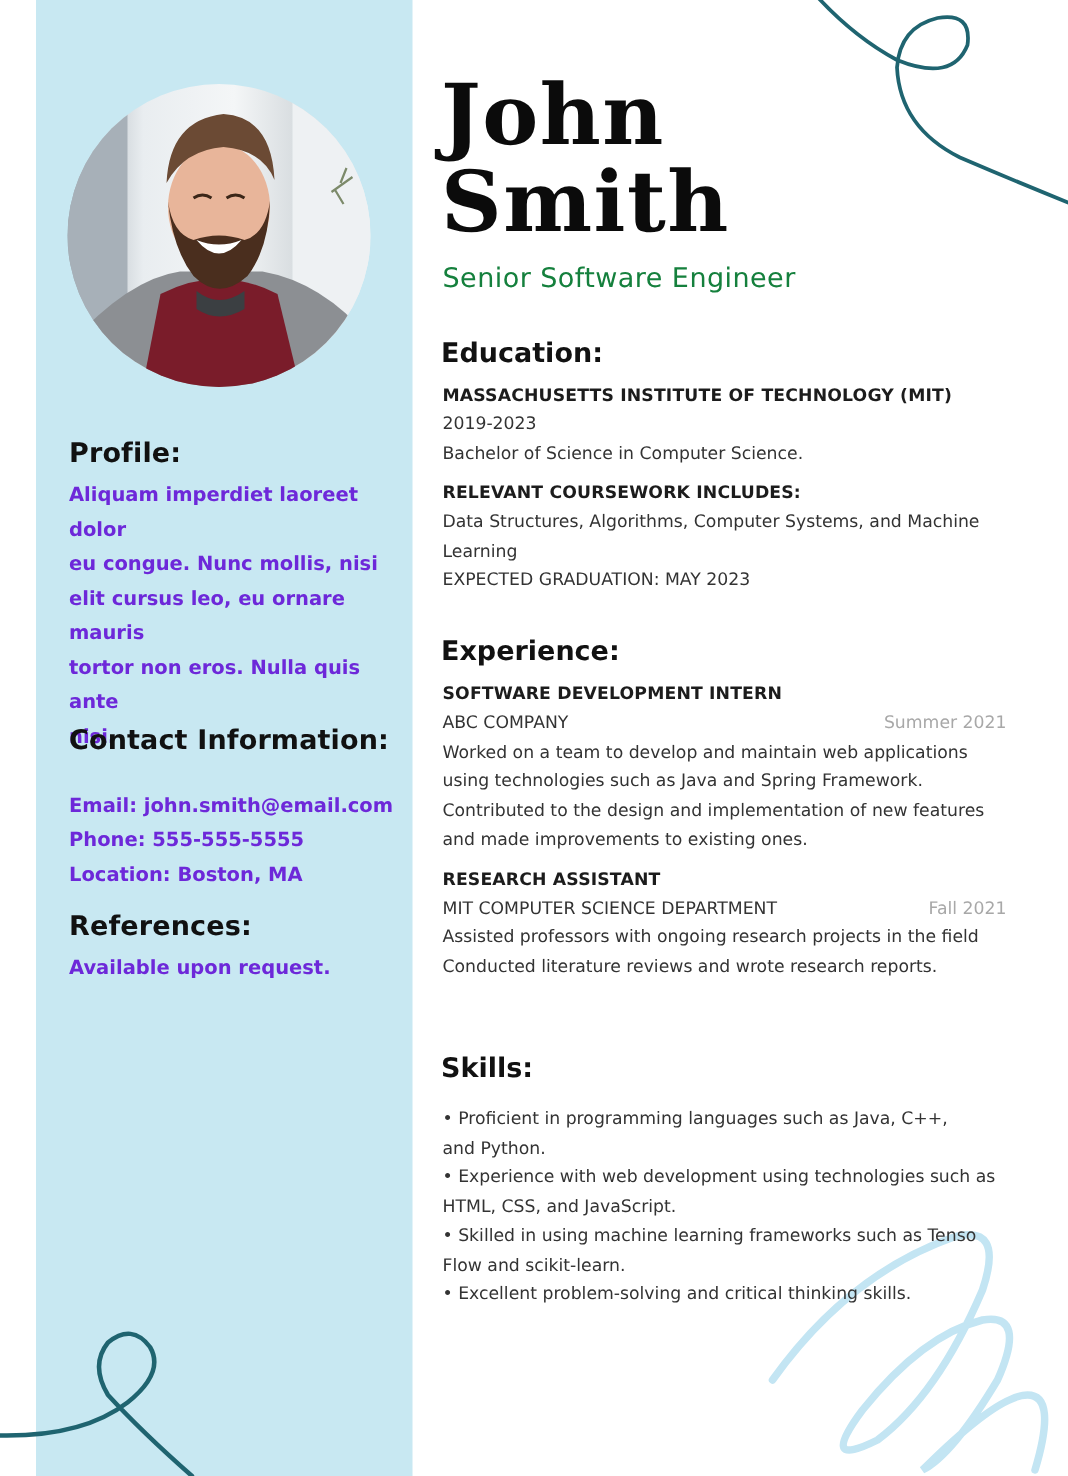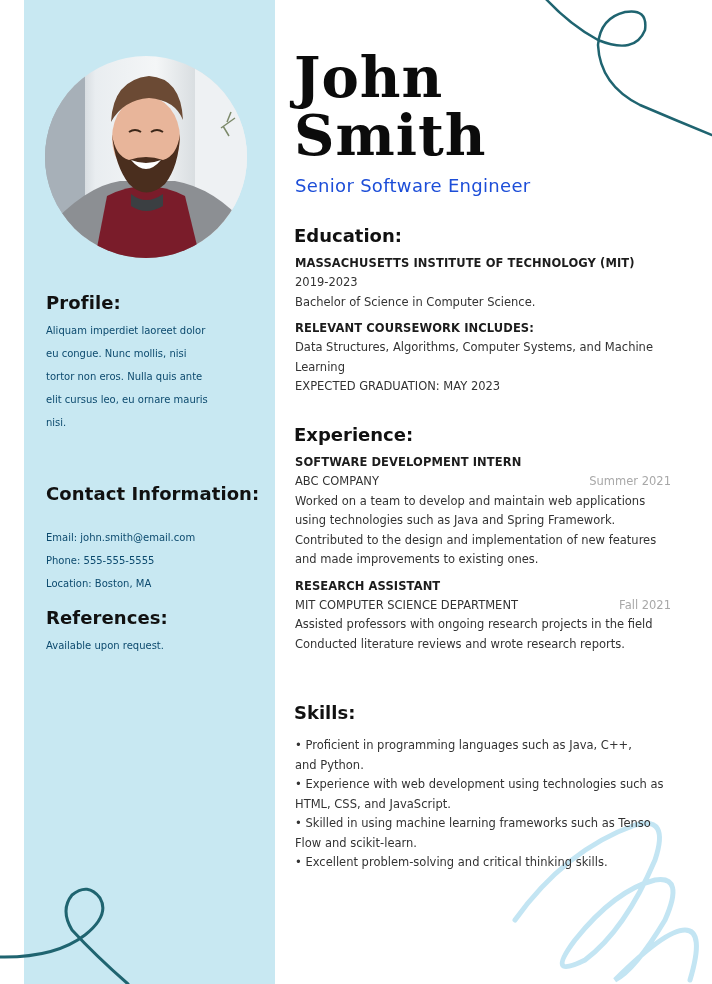--- a/index.html
+++ b/index.html
@@ -15,30 +15,30 @@
       border-radius: 50%; overflow: hidden;
       background: linear-gradient(90deg, #9aa4ac 0%, #e9edf0 25%, #f4f6f7 55%, #d8dde0 75%, #f1f3f4 100%);
     }
     .photo svg { width: 100%; height: 100%; display: block; }
 
     .side-section { position: absolute; left: 46px; width: 220px; }
     .side-h {
       font-family: "DejaVu Sans", sans-serif; font-weight: bold;
       font-size: 18px; color: #111; letter-spacing: 0.1px;
     }
-    .side-text { font-size: 10px; line-height: 23px; color: #0c4a6e; }
+    .side-text { font-size: 13px; line-height: 23px; color: #6d28d9; font-weight: bold; }
 
     .name {
       position: absolute; left: 294px; top: 48px;
       font-family: "DejaVu Serif", serif; font-weight: bold;
       font-size: 56px; line-height: 58px; color: #0b0b0b; letter-spacing: 1px;
     }
     .role {
       position: absolute; left: 295px; top: 175px;
-      font-size: 18px; color: #1d4ed8; letter-spacing: 0.3px;
+      font-size: 18px; color: #15803d; letter-spacing: 0.3px;
     }
 
     .main-h {
       position: absolute; left: 294px;
       font-weight: bold; font-size: 18px; color: #111;
     }
     .main-block { position: absolute; left: 295px; width: 376px; }
     .caps-b { font-weight: bold; font-size: 11.5px; color: #1c1c1c; line-height: 19px; letter-spacing: 0.1px; }
     .line { font-size: 11.5px; line-height: 19.5px; color: #333; }
     .row { display: flex; justify-content: space-between; font-size: 11.5px; line-height: 19.5px; color: #333; }
@@ -66,22 +66,22 @@
     <path d="M106 76 Q112 72 118 76" stroke="#3b2618" stroke-width="2" fill="none"></path>
     <path d="M176 72 L190 62 M182 66 L186 56 M178 70 L184 80" stroke="#7c8a6a" stroke-width="1.5" fill="none"></path>
   </svg>
 </div>
 
 <div class="side-section" style="top:292px;">
   <div class="side-h">Profile:</div>
   <div class="side-text" style="margin-top:6px;">
     <div>Aliquam imperdiet laoreet dolor</div>
     <div>eu congue. Nunc mollis, nisi</div>
+    <div>elit cursus leo, eu ornare mauris</div>
     <div>tortor non eros. Nulla quis ante</div>
-    <div>elit cursus leo, eu ornare mauris</div>
     <div>nisi.</div>
   </div>
 </div>
 
 <div class="side-section" style="top:483px;">
   <div class="side-h">Contact Information:</div>
   <div class="side-text" style="margin-top:22px;">
     <div>Email: john.smith@email.com</div>
     <div>Phone: 555-555-5555</div>
     <div>Location: Boston, MA</div>

